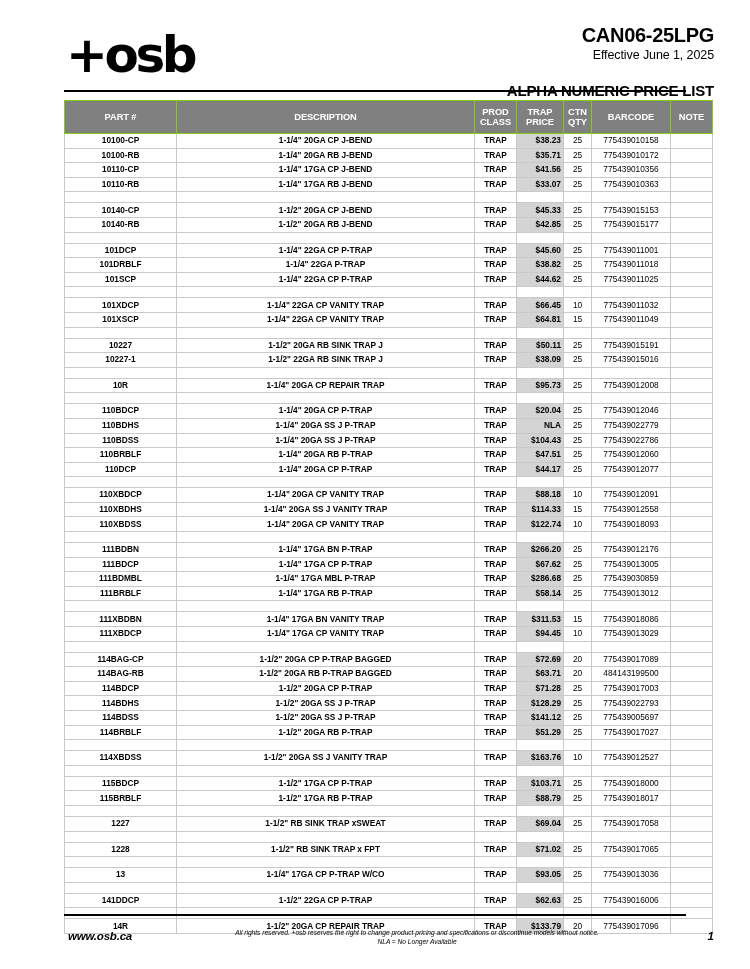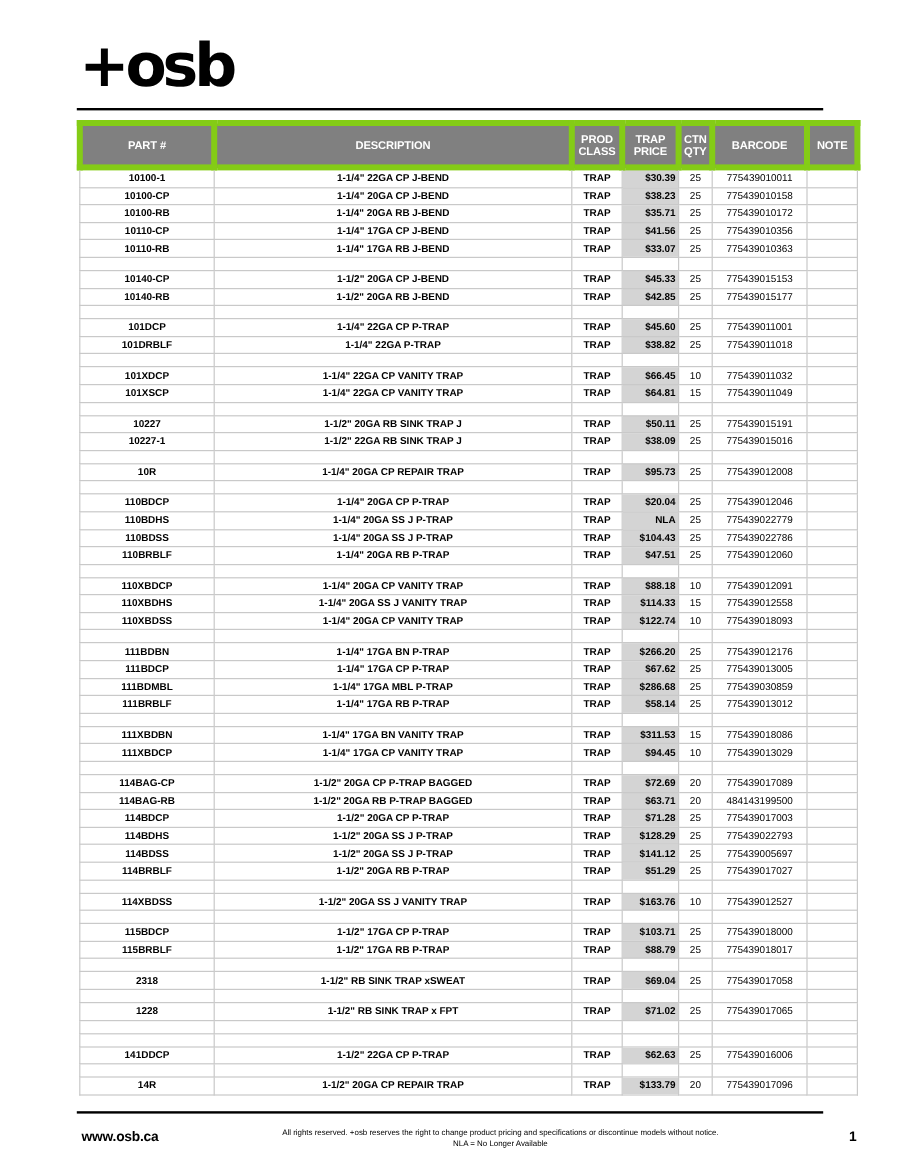--- a/index.html
+++ b/index.html
@@ -81,21 +81,21 @@
     table-layout: fixed;
     font-size: 8.1px;
   }
   table.pricelist th {
     background: #808080;
     color: #ffffff;
     font-size: 9.3px;
     font-weight: 700;
     text-align: center;
     padding: 3px 1px;
-    border: 5px solid #84cc16;
+    border: 1px solid #84cc16;
     line-height: 1.08;
     letter-spacing: -0.1px;
     height: 26px;
     vertical-align: middle;
   }
   table.pricelist td {
     border: 1px solid #c9c9c9;
     padding: 1px 2px;
     height: 11.6px;
     line-height: 1.12;
@@ -129,21 +129,22 @@
     border-bottom: 1px solid #c9c9c9;
     background: #ffffff;
   }
   tr.spacer td.price { background: #ffffff; }
 
   
   .footer {
     position: absolute;
     left: 0;
     right: 0;
-    bottom: 10px;
+    bottom: 22px;
+    font-style: italic;
   }
   .hr-bottom {
     margin: 0 64px 0 64px;
     border-top: 2.6px solid #000;
   }
   .footer-row {
     display: flex;
     align-items: flex-start;
     justify-content: space-between;
     margin: 12px 36px 0 68px;
@@ -170,20 +171,25 @@
     text-align: right;
   }
 </style>
 </head>
 <body>
 
 <div class="page">
 
   <div class="header">
     <div class="logo">+osb</div>
+    <div class="header-right">
+      <div class="doc-code">CAN06-25LPG</div>
+      <div class="doc-effective">Effective June 1, 2025</div>
+      <div class="doc-subtitle">ALPHA NUMERIC PRICE LIST</div>
+    </div>
   </div>
 
   <div class="hr-top"></div>
 
   <div class="table-wrap">
     <table class="pricelist">
       <colgroup>
         <col class="c-part">
           <col class="c-desc">
           <col class="c-class">
@@ -207,29 +213,20 @@
           <th>
             <span>CTN</span><br>
             <span>QTY</span>
           </th>
           <th>BARCODE</th>
           <th>NOTE</th>
         </tr>
       </thead>
       <tbody id="table-body">
           <tr>
-            <td class="part">10100-1</td>
-            <td class="desc">1-1/4" 22GA CP J-BEND</td>
-            <td class="class">TRAP</td>
-            <td class="price">$30.39</td>
-            <td class="qty">25</td>
-            <td class="bar">775439010011</td>
-            <td class="note"></td>
-          </tr>
-          <tr>
             <td class="part">10100-CP</td>
             <td class="desc">1-1/4" 20GA CP J-BEND</td>
             <td class="class">TRAP</td>
             <td class="price">$38.23</td>
             <td class="qty">25</td>
             <td class="bar">775439010158</td>
             <td class="note"></td>
           </tr>
           <tr>
             <td class="part">10100-RB</td>
@@ -303,20 +300,29 @@
             <td class="bar">775439011001</td>
             <td class="note"></td>
           </tr>
           <tr>
             <td class="part">101DRBLF</td>
             <td class="desc">1-1/4" 22GA P-TRAP</td>
             <td class="class">TRAP</td>
             <td class="price">$38.82</td>
             <td class="qty">25</td>
             <td class="bar">775439011018</td>
+            <td class="note"></td>
+          </tr>
+          <tr>
+            <td class="part">101SCP</td>
+            <td class="desc">1-1/4" 22GA CP P-TRAP</td>
+            <td class="class">TRAP</td>
+            <td class="price">$44.62</td>
+            <td class="qty">25</td>
+            <td class="bar">775439011025</td>
             <td class="note"></td>
           </tr>
           <tr class="spacer">
             <td></td>
             <td></td>
             <td></td>
             <td class="price"></td>
             <td></td>
             <td></td>
             <td></td>
@@ -422,20 +428,29 @@
           </tr>
           <tr>
             <td class="part">110BRBLF</td>
             <td class="desc">1-1/4" 20GA RB P-TRAP</td>
             <td class="class">TRAP</td>
             <td class="price">$47.51</td>
             <td class="qty">25</td>
             <td class="bar">775439012060</td>
             <td class="note"></td>
           </tr>
+          <tr>
+            <td class="part">110DCP</td>
+            <td class="desc">1-1/4" 20GA CP P-TRAP</td>
+            <td class="class">TRAP</td>
+            <td class="price">$44.17</td>
+            <td class="qty">25</td>
+            <td class="bar">775439012077</td>
+            <td class="note"></td>
+          </tr>
           <tr class="spacer">
             <td></td>
             <td></td>
             <td></td>
             <td class="price"></td>
             <td></td>
             <td></td>
             <td></td>
           </tr>
           <tr>
@@ -648,21 +663,21 @@
           <tr class="spacer">
             <td></td>
             <td></td>
             <td></td>
             <td class="price"></td>
             <td></td>
             <td></td>
             <td></td>
           </tr>
           <tr>
-            <td class="part">2318</td>
+            <td class="part">1227</td>
             <td class="desc">1-1/2" RB SINK TRAP xSWEAT</td>
             <td class="class">TRAP</td>
             <td class="price">$69.04</td>
             <td class="qty">25</td>
             <td class="bar">775439017058</td>
             <td class="note"></td>
           </tr>
           <tr class="spacer">
             <td></td>
             <td></td>
@@ -682,20 +697,29 @@
             <td class="note"></td>
           </tr>
           <tr class="spacer">
             <td></td>
             <td></td>
             <td></td>
             <td class="price"></td>
             <td></td>
             <td></td>
             <td></td>
+          </tr>
+          <tr>
+            <td class="part">13</td>
+            <td class="desc">1-1/4" 17GA CP P-TRAP W/CO</td>
+            <td class="class">TRAP</td>
+            <td class="price">$93.05</td>
+            <td class="qty">25</td>
+            <td class="bar">775439013036</td>
+            <td class="note"></td>
           </tr>
           <tr class="spacer">
             <td></td>
             <td></td>
             <td></td>
             <td class="price"></td>
             <td></td>
             <td></td>
             <td></td>
           </tr>

